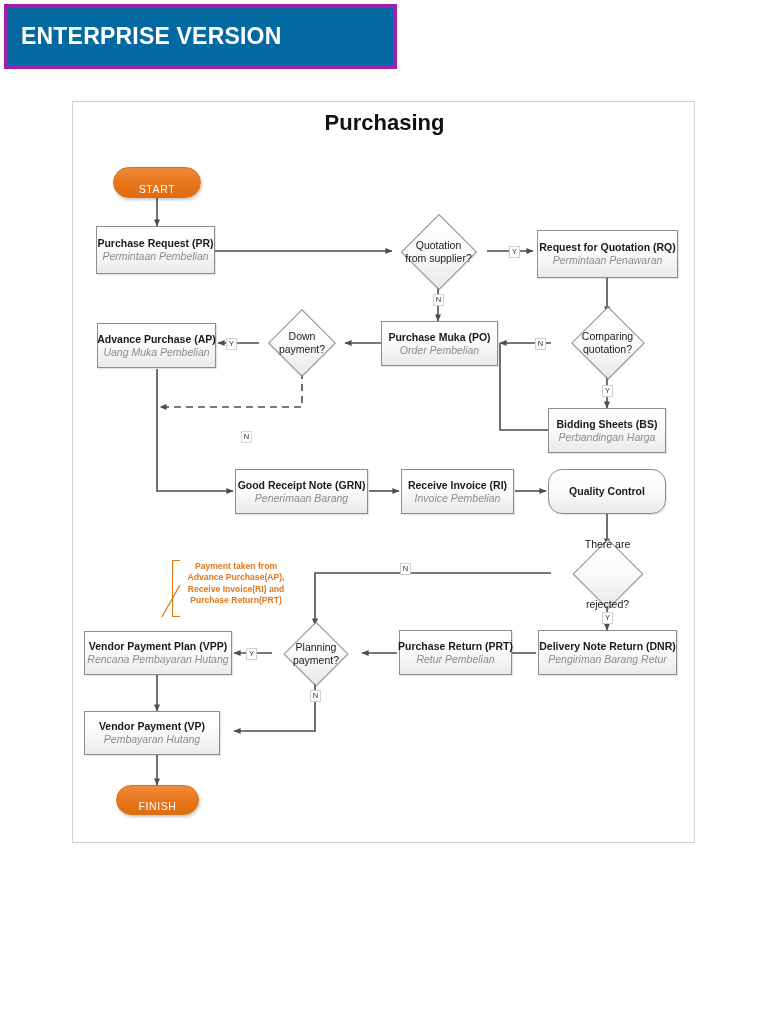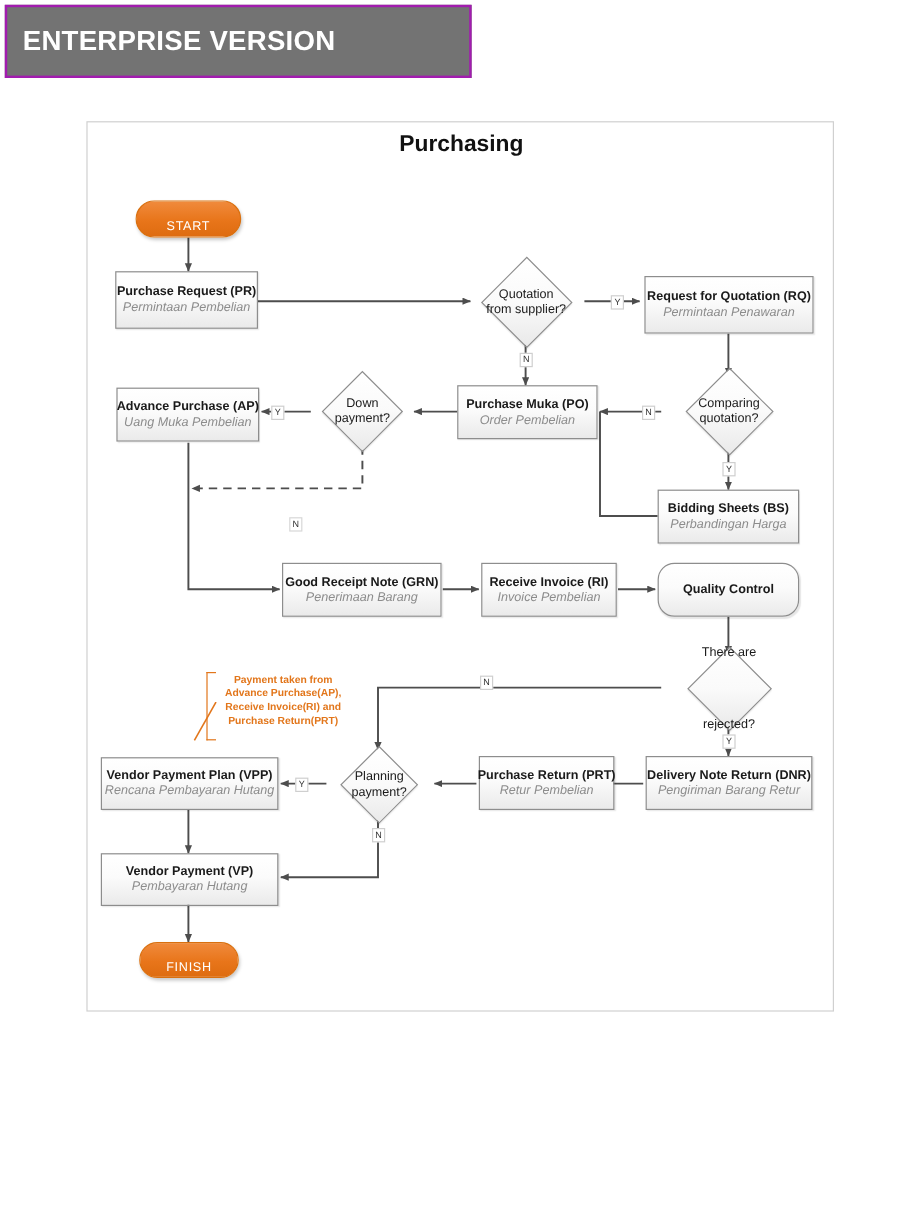--- a/index.html
+++ b/index.html
@@ -5,36 +5,36 @@
   html,body{margin:0;padding:0;}
   body{
     width:768px;height:1024px;background:#ffffff;
     font-family:"Liberation Sans", sans-serif;
     position:relative;overflow:hidden;
   }
 
   
   #enterprise-banner{
     position:absolute;left:4px;top:4px;width:385px;height:57px;
-    background:#737373;border:2px solid #a21caf;
+    background:#0369a1;border:4px solid #a21caf;
     display:flex;align-items:center;
   }
   #enterprise-banner .banner-text{
     color:#ffffff;font-size:23px;font-weight:bold;
     letter-spacing:.2px;margin-left:13px;
   }
 
   
   #diagram-frame{
     position:absolute;left:72px;top:101px;width:623px;height:742px;
     border:1px solid #d0d0d0;background:#ffffff;box-sizing:border-box;
   }
   #page-title{
     position:absolute;left:0;top:8px;width:623px;text-align:center;
-    font-size:19px;font-weight:bold;color:#111;
+    font-size:22px;font-weight:bold;color:#111;
   }
 
   
   #canvas{position:absolute;left:0;top:0;width:768px;height:1024px;}
   #wires{position:absolute;left:0;top:0;width:768px;height:1024px;}
 
   
   .node{
     position:absolute;box-sizing:border-box;
     display:flex;flex-direction:column;align-items:center;justify-content:center;
@@ -240,21 +240,21 @@
   <div class="dshape" style="width:44px;height:44px;"></div>
   <span class="dlabel">Planning</span>
   <span class="dlabel">payment?</span>
 </div>
 
 <div class="node box" style="left:84px;top:631px;width:148px;height:44px;">
   <span class="t1">Vendor Payment Plan (VPP)</span>
   <span class="t2">Rencana Pembayaran Hutang</span>
 </div>
 
-<div class="node box" style="left:84px;top:711px;width:148px;height:44px;">
+<div class="node box" style="left:84px;top:711px;width:136px;height:44px;">
   <span class="t1">Vendor Payment (VP)</span>
   <span class="t2">Pembayaran Hutang</span>
 </div>
 
 <div class="node pill" style="left:116px;top:785px;width:83px;height:30px;">
   <span class="t1">FINISH</span>
 </div>
 
 <div class="edge-label" style="left:509px;top:246px;">Y</div>
 <div class="edge-label" style="left:433px;top:294px;">N</div>

